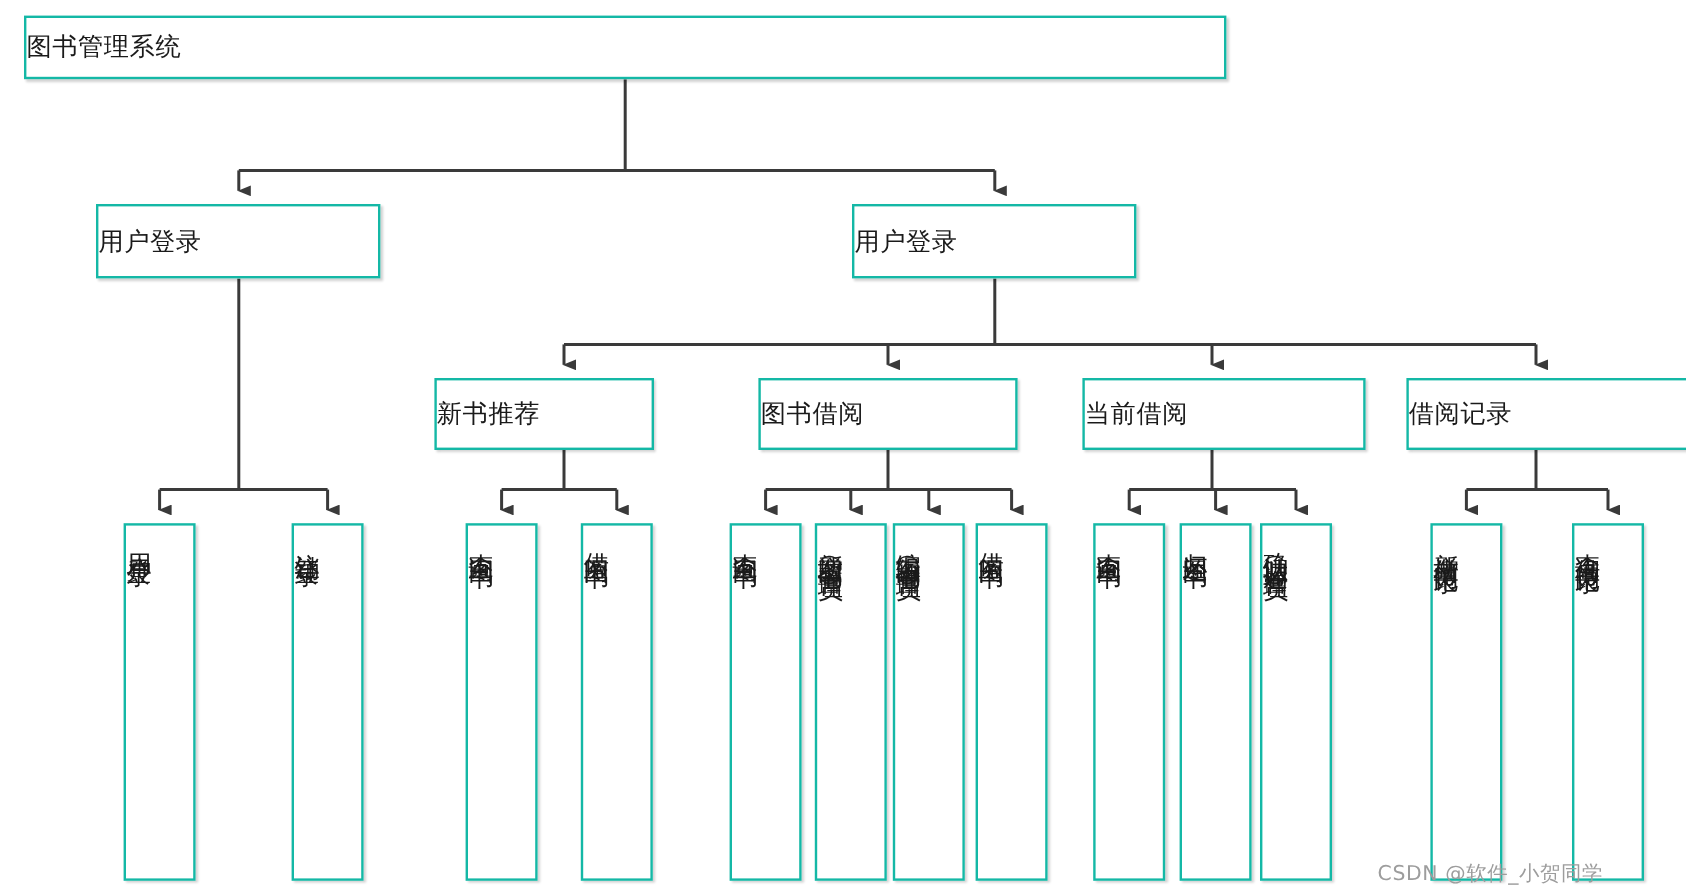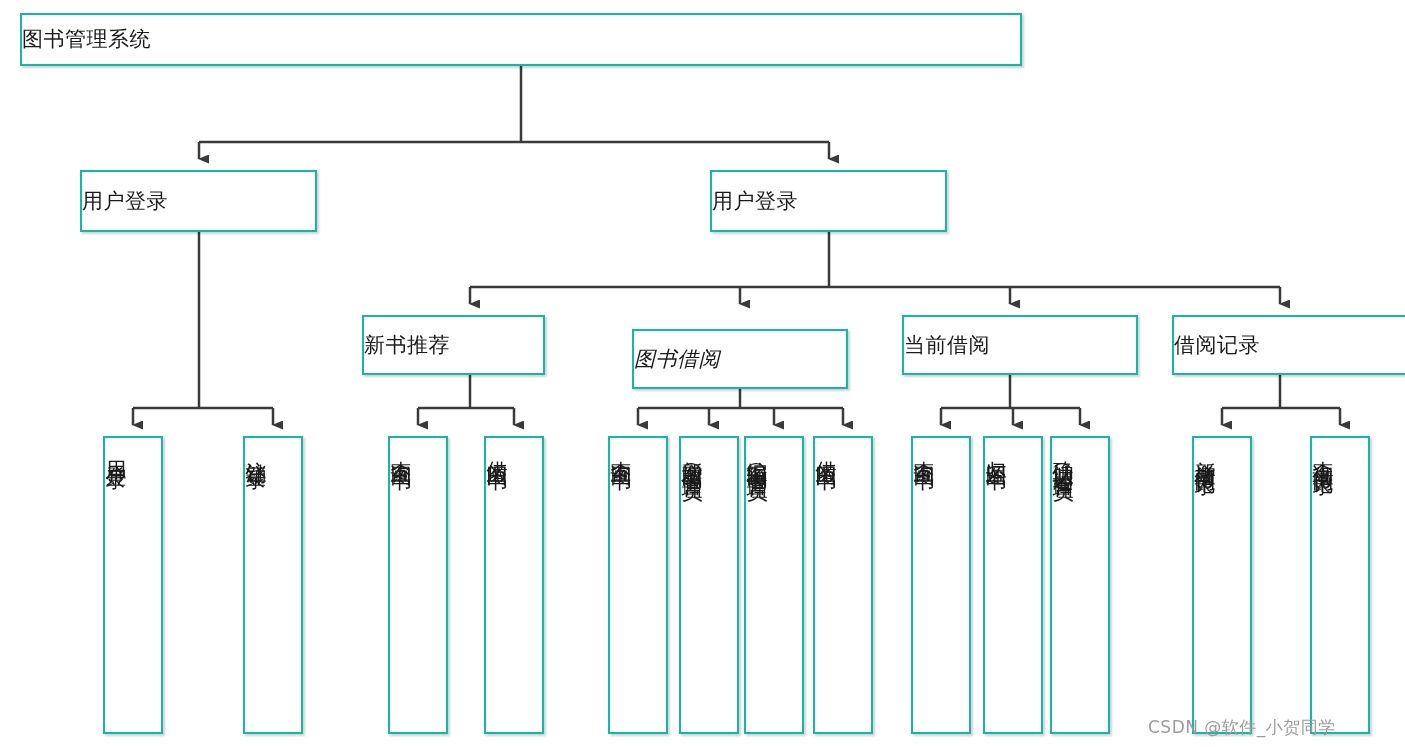--- a/index.html
+++ b/index.html
@@ -113,21 +113,21 @@
       </div>
       <div class="node" style="left: 80px; top: 170px; width: 237px; height: 62px;">
         <span class="label">用户登录</span>
       </div>
       <div class="node" style="left: 710px; top: 170px; width: 237px; height: 62px;">
         <span class="label">用户登录</span>
       </div>
       <div class="node" style="left: 362px; top: 315px; width: 183px; height: 60px;">
         <span class="label">新书推荐</span>
       </div>
-      <div class="node" style="left: 632px; top: 329px; width: 216px; height: 60px; font-style: italic;">
+      <div class="node" style="left: 632px; top: 315px; width: 216px; height: 60px;">
         <span class="label">图书借阅</span>
       </div>
       <div class="node" style="left: 902px; top: 315px; width: 236px; height: 60px;">
         <span class="label">当前借阅</span>
       </div>
       <div class="node" style="left: 1172px; top: 315px; width: 256px; height: 60px;">
         <span class="label">借阅记录</span>
       </div>
       <div class="node vertical" style="left: 103px; top: 436px; width: 60px; height: 298px;">
         <span class="label">用户登录</span>

